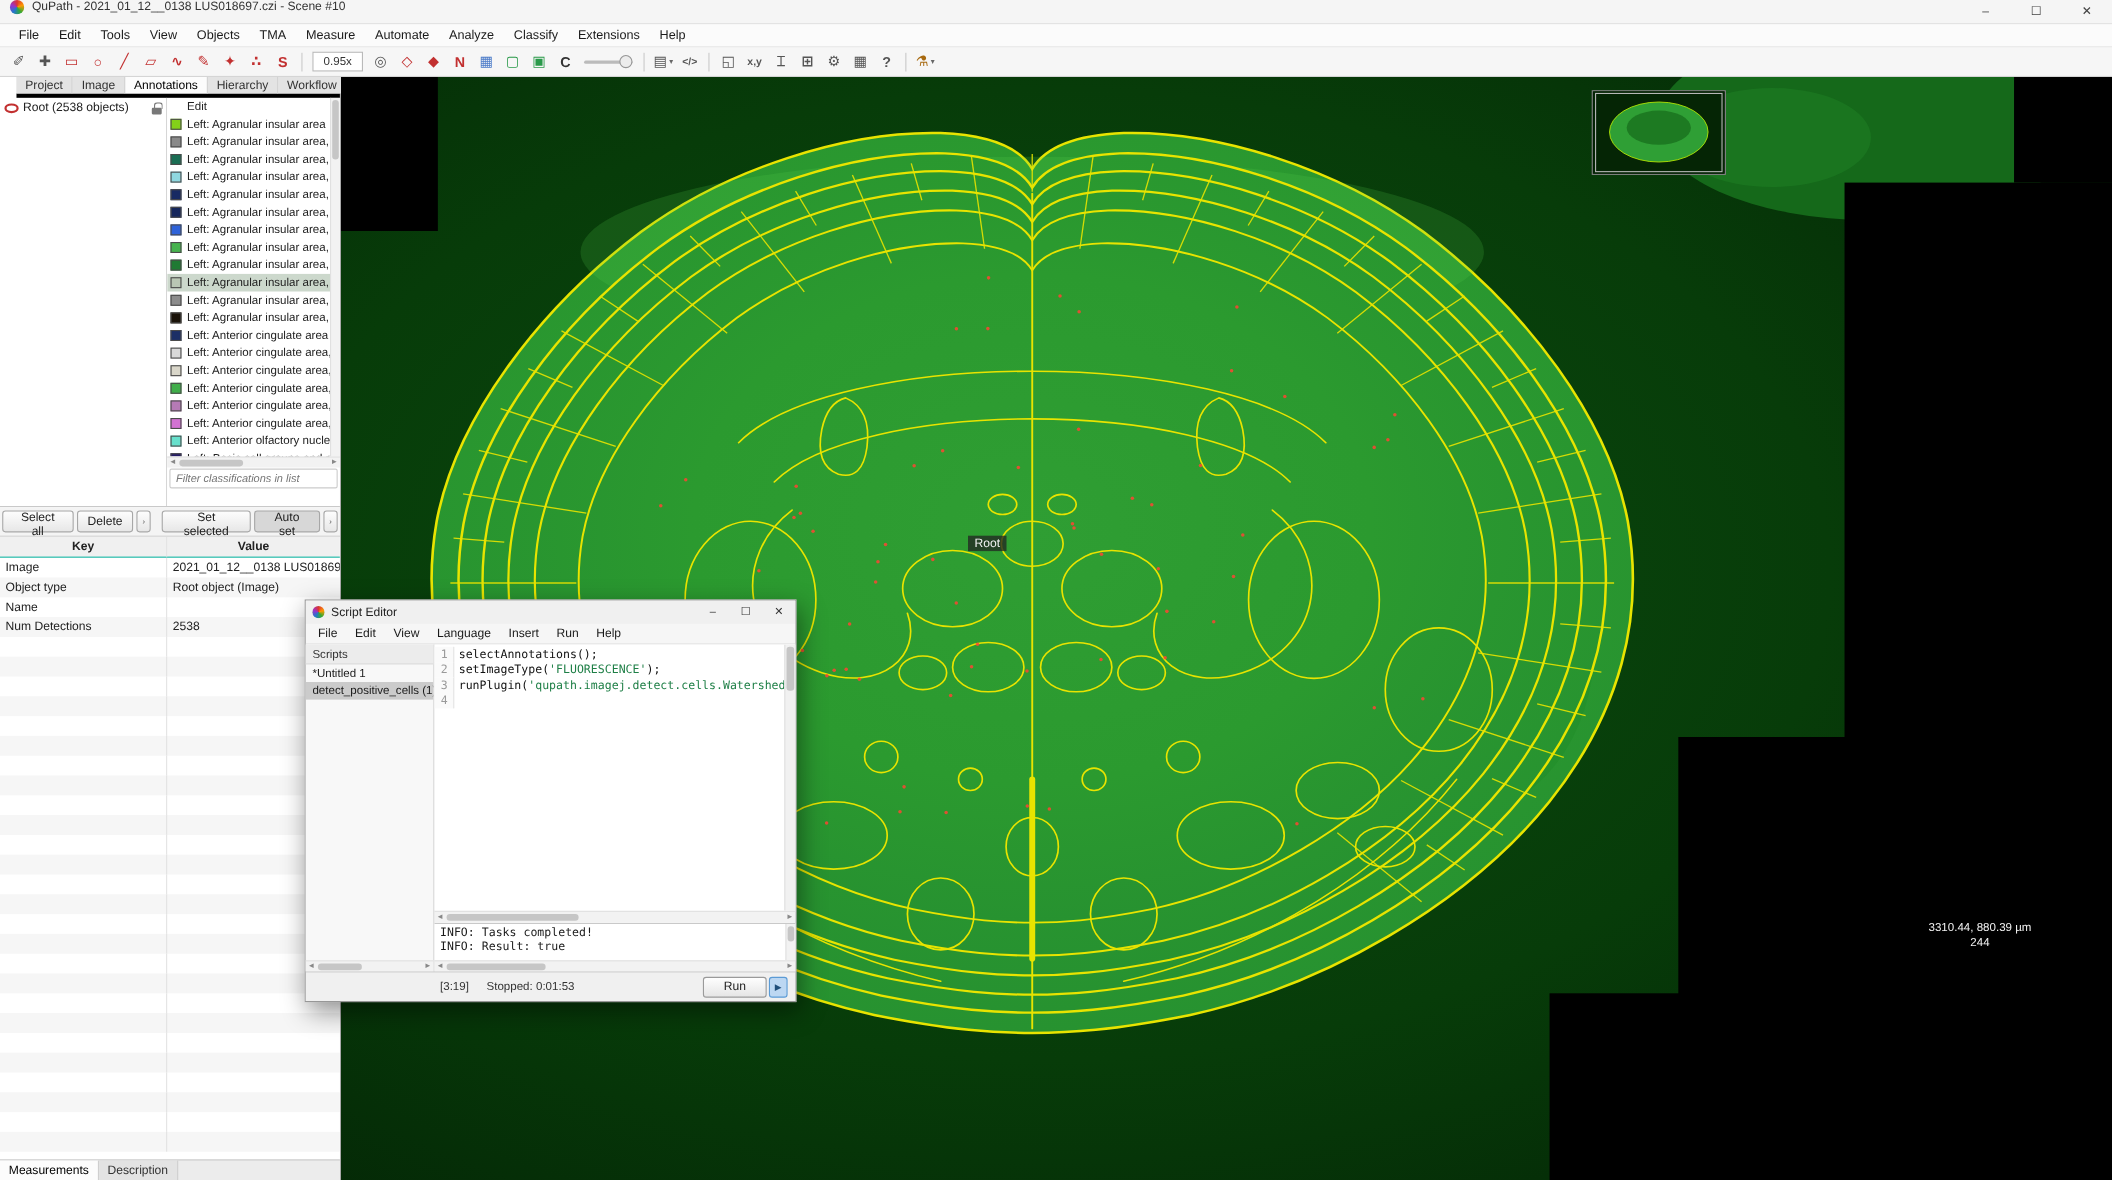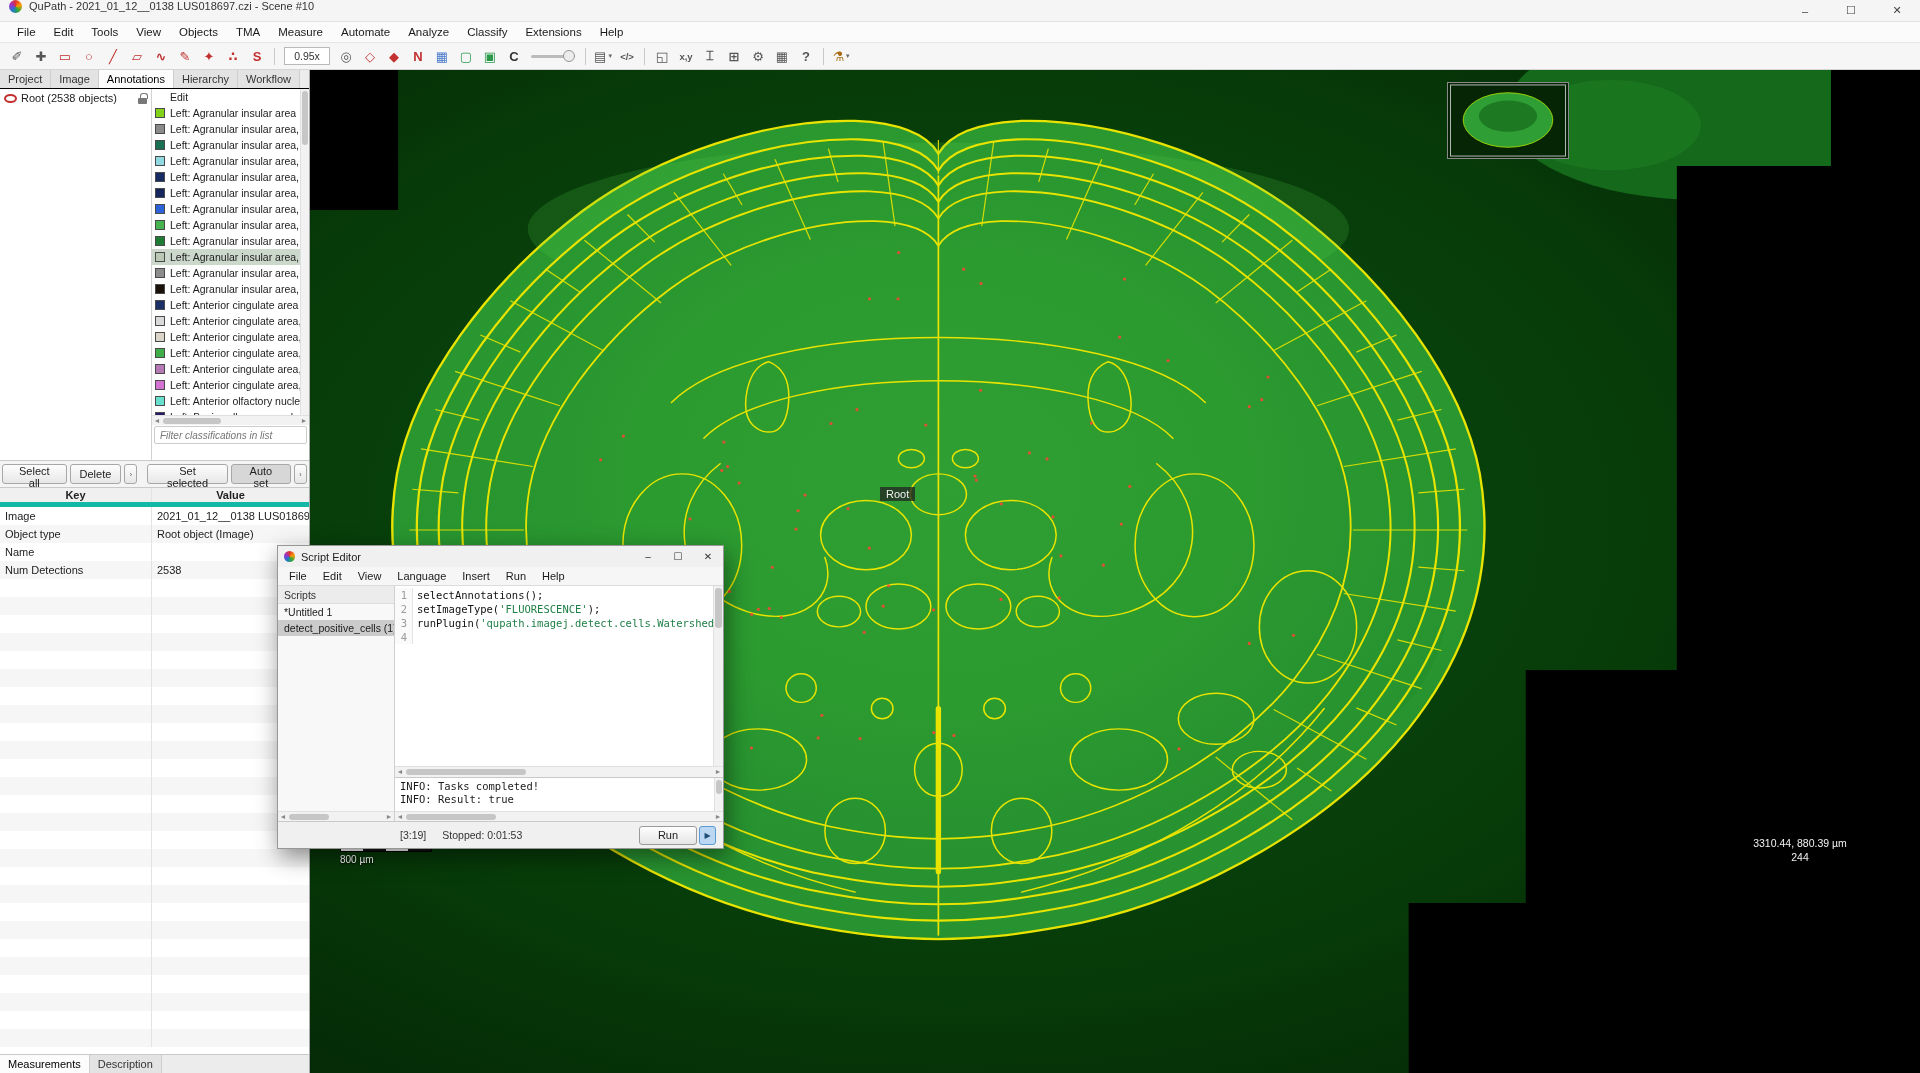--- a/index.html
+++ b/index.html
@@ -26,21 +26,21 @@
   .tb-slider-track{width:100%;height:3px;background:#bbb;border-radius:2px;}
   .tb-slider-knob{position:absolute;right:0;top:5px;width:12px;height:12px;border-radius:50%;
     background:#ececec;border:1px solid #969696;}
   .tb-dd{font-size:7px;color:#666;margin-left:2px;font-weight:normal;}
 
   
   .main{display:flex;height:1003px;}
 
   
   .left-panel{width:310px;background:#fff;border-right:1px solid #a9a9a9;display:flex;flex-direction:column;flex:0 0 310px;}
-  .lp-tabs{height:19px;display:flex;background:#ececec;border-bottom:1px solid #000000;}
+  .lp-tabs{height:19px;display:flex;background:#ececec;border-bottom:4px solid #000000;margin-left:15px;}
   .lp-tab{padding:0 8px;font-size:11px;display:flex;align-items:center;color:#333;background:#e3e3e3;border-right:1px solid #cfcfcf;}
   .lp-tab.active{background:#fcfcfc;color:#000;}
   .lp-split{height:372px;display:flex;border-bottom:1px solid #c9c9c9;}
   .hier-pane{width:152px;border-right:1px solid #d2d2d2;display:flex;flex-direction:column;background:#fff;}
   .root-row{height:18px;display:flex;align-items:center;gap:4px;padding:0 4px;font-size:11px;}
   .root-ellipse{width:13px;height:9px;border:2px solid #c23030;border-radius:50%;flex:0 0 13px;}
   .lock{width:9px;height:11px;position:relative;margin-left:auto;flex:0 0 9px;}
   .lock:before{content:'';position:absolute;top:0;left:1.5px;width:6px;height:5px;border:1.5px solid #787878;border-bottom:none;border-radius:3px 3px 0 0;}
   .lock:after{content:'';position:absolute;bottom:0;left:0;width:9px;height:6px;background:#787878;border-radius:1px;}
   .class-pane{flex:1;display:flex;flex-direction:column;background:#fff;min-width:0;}
@@ -58,42 +58,42 @@
   .hsb-thumb{position:absolute;left:11px;top:2px;height:6px;width:58px;background:#c6c6c6;border-radius:3px;}
   .filter-input{height:18px;margin:1px 2px 16px 2px;border:1px solid #ccc;border-radius:2px;font-size:10px;font-style:italic;
     color:#9a9a9a;padding:0 5px;background:#fff;font-family:inherit;outline:none;}
   .lp-buttons{height:27px;display:flex;align-items:center;padding:0 2px;gap:3px;background:#f4f4f4;border-bottom:1px solid #c9c9c9;}
   .lpb{height:20px;font-size:11px;padding:0 9px;border:1px solid #a7a7a7;border-radius:3px;
     background:linear-gradient(#fdfdfd,#e7e7e7);color:#222;font-family:inherit;}
   .lpb.pressed{background:#d7d7d7;}
   .lpb-more{width:13px;padding:0;font-size:7px;color:#555;}
   .lp-gap{width:4px;flex:0 0 4px;}
   .kv-table{flex:1;display:flex;flex-direction:column;overflow:hidden;font-size:11px;background:#fff;}
-  .kv-header{height:19px;display:flex;background:#f0f0f0;border-bottom:5px solid #14b8a6;font-weight:bold;}
+  .kv-header{height:19px;display:flex;background:#f0f0f0;border-bottom:1px solid #14b8a6;font-weight:bold;}
   .kv-header .kv-key,.kv-header .kv-val{justify-content:center;}
   .kv-key{width:152px;flex:0 0 152px;border-right:1px solid #e3e3e3;padding:0 5px;display:flex;align-items:center;white-space:nowrap;overflow:hidden;}
   .kv-val{flex:1;padding:0 5px;display:flex;align-items:center;white-space:nowrap;overflow:hidden;}
   .kv-rows .kv-row{height:18px;display:flex;}
   .kv-rows .kv-row:nth-child(even){background:#f6f6f6;}
   .lp-bottom-tabs{height:19px;display:flex;background:#ececec;border-top:1px solid #c9c9c9;margin-top:auto;}
 
   
   .viewer{position:relative;flex:1;background:#000;overflow:hidden;}
   .viewer svg.canvas{position:absolute;inset:0;width:100%;height:100%;display:block;}
   .overview{position:absolute;left:1137px;top:12px;width:122px;height:77px;border:1px solid #8a8a8a;background:#041c05;}
   .overview svg{width:100%;height:100%;display:block;}
   .root-label{position:absolute;left:570px;top:417px;background:rgba(35,40,35,.78);color:#f0f0f0;font-size:11px;padding:1px 6px;}
   .scalebar{position:absolute;left:30px;top:778px;color:#fff;font-size:10px;text-shadow:0 1px 2px #000;}
   .scalebar-bar{width:92px;height:4px;border:1px solid #000;margin-bottom:2px;
     background:linear-gradient(90deg,#fff 0 25%,#161616 25% 50%,#fff 50% 75%,#161616 75%);}
   .location{position:absolute;left:1415px;top:766px;width:150px;text-align:center;color:#f2f2f2;
     font-size:10.5px;line-height:14px;text-shadow:0 1px 2px #000;}
 
   
-  .script-editor{position:absolute;left:277px;top:545px;width:447px;height:304px;background:#f0f0f0;
+  .script-editor{position:absolute;left:277px;top:545px;width:447px;height:366px;background:#f0f0f0;
     border:1px solid #979797;box-shadow:3px 8px 22px rgba(0,0,0,.45);z-index:60;display:flex;flex-direction:column;justify-content:flex-end;}
   .se-titlebar{height:21px;display:flex;align-items:center;background:#f0f0f0;}
   .se-icon{width:11px;height:11px;border-radius:50%;margin:0 6px;background-color:#3a9a3a;
     background-image:conic-gradient(#d33,#f90,#3a3,#27c,#93c,#d33);}
   .se-title{font-size:11px;color:#222;}
   .se-winbtns{margin-left:auto;display:flex;height:100%;}
   .se-winbtn{width:30px;display:flex;align-items:center;justify-content:center;font-size:10px;color:#333;}
   .se-menubar{height:19px;display:flex;align-items:center;background:#f6f6f6;border-bottom:1px solid #dcdcdc;padding-left:3px;}
   .se-menu{padding:0 8px;font-size:11px;color:#1a1a1a;}
   .se-main{flex:1;display:flex;min-height:0;background:#fff;}

